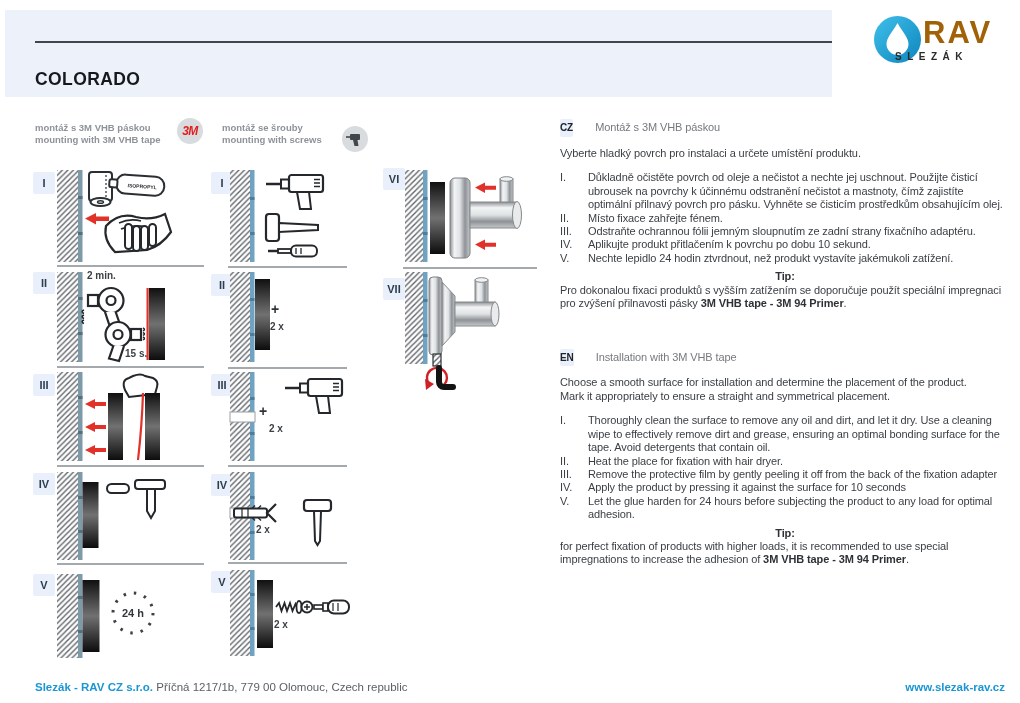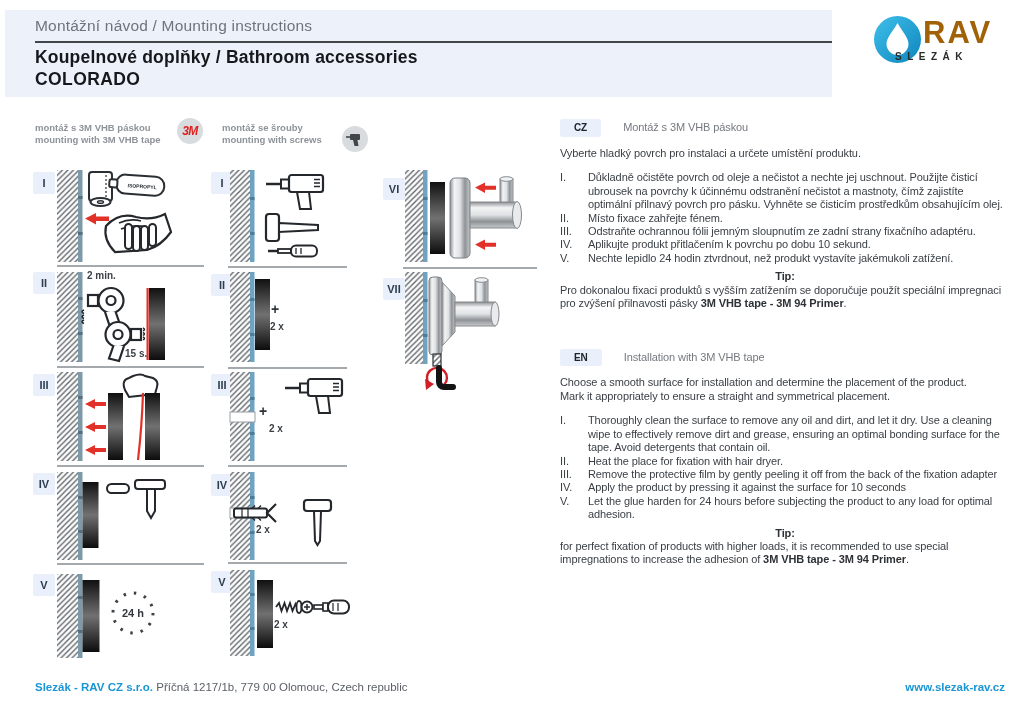--- a/index.html
+++ b/index.html
@@ -28,21 +28,21 @@
   .step-badge{position:absolute;width:22px;height:22px;background:#e9effb;color:#2c3d4e;
               font-size:11px;font-weight:bold;display:flex;align-items:center;justify-content:center;border-radius:2px;}
   .divider{position:absolute;height:1.5px;background:#a4a9ae;}
   .lbl{position:absolute;font-size:10px;font-weight:600;color:#3c4146;}
   .lbl-plus{position:absolute;font-size:14px;font-weight:bold;color:#2e3338;}
 
   
   .textcol{position:absolute;left:560px;top:120px;width:450px;font-size:11px;line-height:13.4px;
            color:#3a3f45;letter-spacing:-.1px;}
   .lang-head{display:flex;align-items:center;gap:22px;height:16px;margin-bottom:11px;}
-  .lang-badge{background:#e9effb;color:#1d2averiff025;font-weight:bold;font-size:10px;padding:2px 14px;border-radius:2px;color:#20242a;}
+  .lang-badge{background:#e9effb;color:#1d2averiff025;font-weight:bold;font-size:10px;padding:2px 0;border-radius:2px;color:#20242a;}
   .lang-title{color:#75797f;font-size:11px;}
   .intro p{margin:0;}
   .steps{margin-top:11px;}
   .step-row{display:flex;}
   .step-num{width:28px;flex:0 0 28px;}
   .step-txt{flex:1;}
   .tip{margin-top:5px;}
   .tip b{color:#2e3236;text-align:center;}
   .tip-label{font-weight:bold;color:#2e3236;text-align:center;}
   .gap-en{height:39px;}
@@ -80,23 +80,21 @@
       <stop offset="0" stop-color="#8d9094"></stop>
         <stop offset="0.22" stop-color="#f2f4f5"></stop>
       <stop offset="0.5" stop-color="#dfe2e4"></stop>
         <stop offset="0.75" stop-color="#8f9296"></stop>
         <stop offset="1" stop-color="#c6c9cc"></stop>
     </linearGradient>
   </defs>
 </svg>
 
 <div class="band">
-  <div class="subtitle">Montážní návod / Mounting instructions</div>
   <div class="rule"></div>
-  <div class="title1">Koupelnové doplňky / Bathroom accessories</div>
   <div class="title2">COLORADO</div>
 </div>
 
 <div>
   <svg class="logo-drop" width="47" height="47" viewBox="0 0 47 47">
     <defs>
         <linearGradient id="gDrop" x1="0" y1="0" x2="1" y2="1">
       <stop offset="0" stop-color="#3fc0ea"></stop>
           <stop offset="1" stop-color="#0e85bd"></stop>
         </linearGradient>
@@ -133,21 +131,21 @@
 <div class="step-badge" style="left:33px;top:374px;">III</div>
 <div class="step-badge" style="left:33px;top:473px;">IV</div>
 <div class="step-badge" style="left:33px;top:574px;">V</div>
 
 <div class="step-badge" style="left:211px;top:172px;">I</div>
 <div class="step-badge" style="left:211px;top:274px;">II</div>
 <div class="step-badge" style="left:211px;top:374px;">III</div>
 <div class="step-badge" style="left:211px;top:474px;">IV</div>
 <div class="step-badge" style="left:211px;top:571px;">V</div>
 
-<div class="step-badge" style="left:383px;top:178px;">VI</div>
+<div class="step-badge" style="left:383px;top:168px;">VI</div>
 <div class="step-badge" style="left:383px;top:278px;">VII</div>
 
 <div class="divider" style="left:57px;top:265px;width:147px;"></div>
 <div class="divider" style="left:57px;top:366px;width:147px;"></div>
 <div class="divider" style="left:57px;top:465px;width:147px;"></div>
 <div class="divider" style="left:57px;top:563px;width:147px;"></div>
 <div class="divider" style="left:228px;top:266px;width:119px;"></div>
 <div class="divider" style="left:228px;top:367px;width:119px;"></div>
 <div class="divider" style="left:228px;top:465px;width:119px;"></div>
 <div class="divider" style="left:228px;top:562px;width:119px;"></div>

